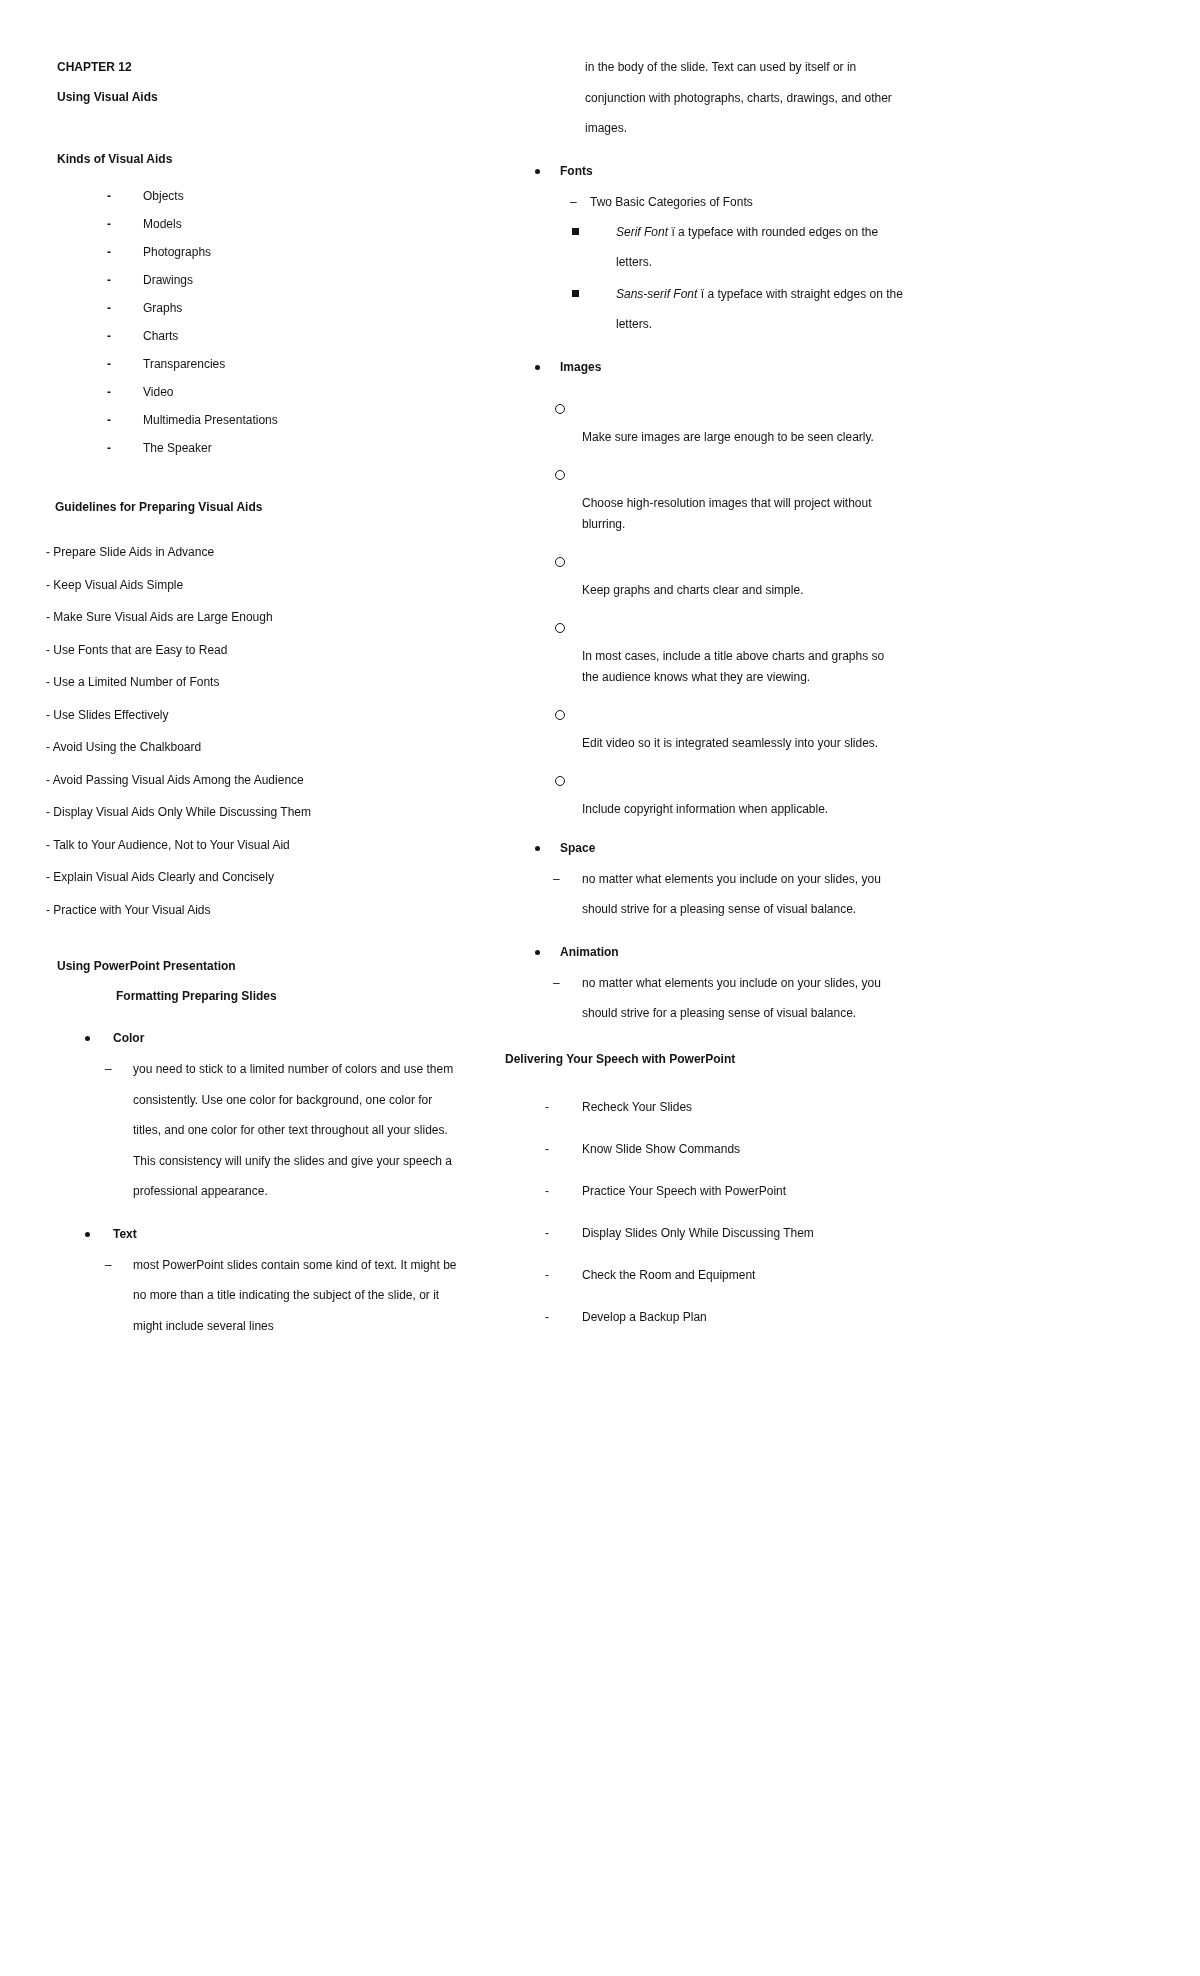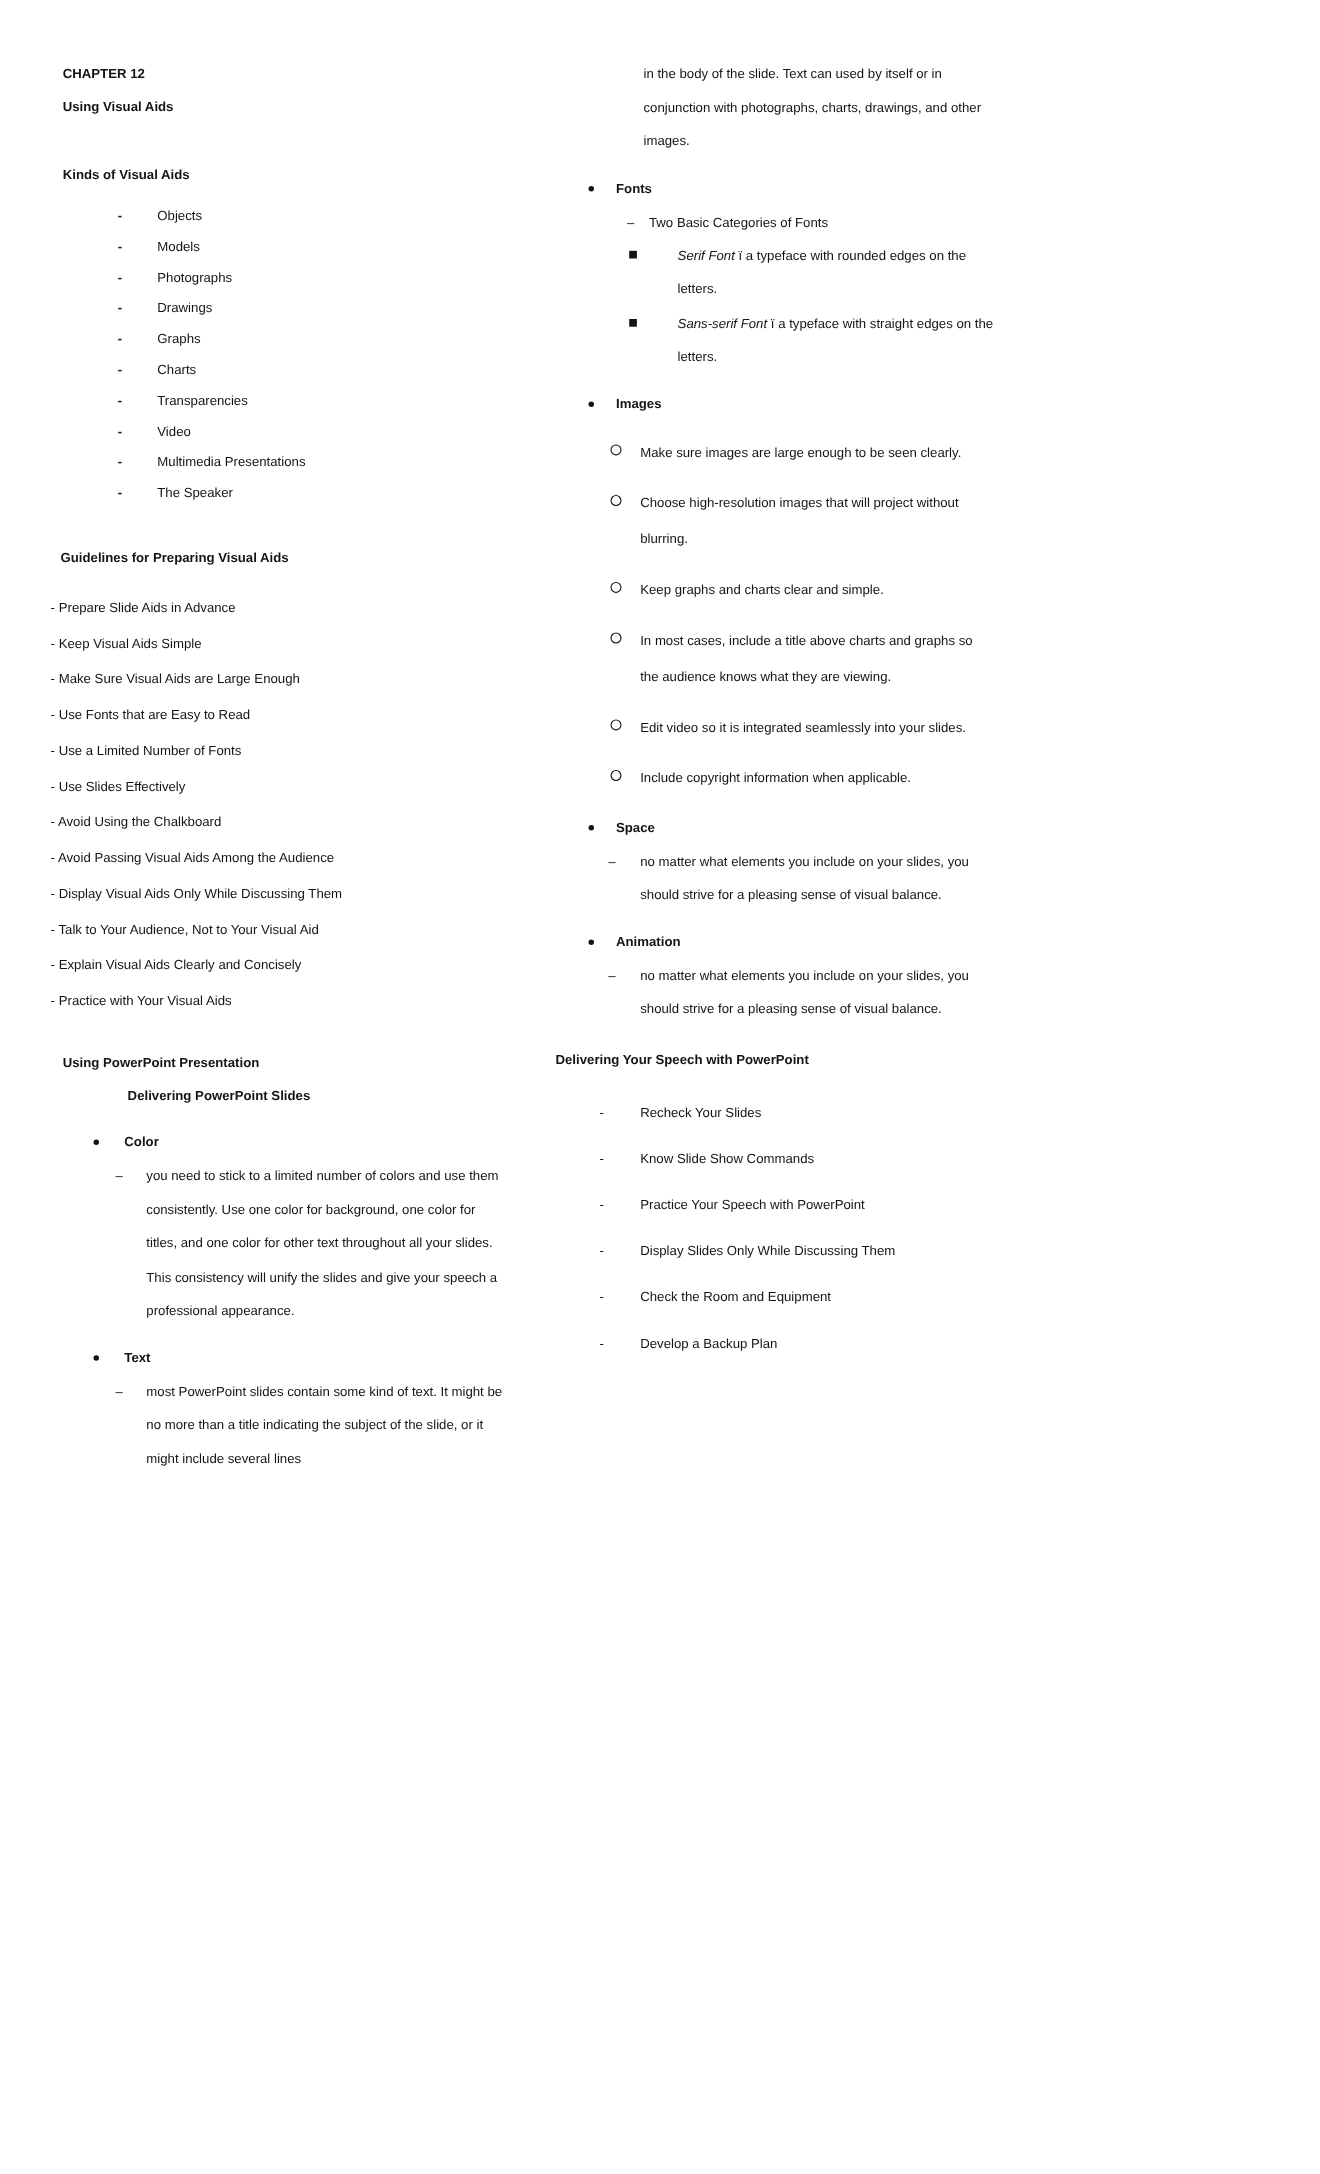--- a/index.html
+++ b/index.html
@@ -43,21 +43,21 @@
   .fsub-row{display:flex;padding-left:65px;margin-top:1px;line-height:30px;}
   .fsub-dash{flex:0 0 20px;}
   .fsub-text{width:318px;}
   .ft-row{display:flex;padding-left:67px;margin-top:0;}
   .ft-marker{flex:0 0 44px;display:flex;}
   .sq{width:7px;height:7px;background:#141414;margin-top:11px;}
   .ft-text{width:294px;line-height:30.5px;}
   .o-item{display:flex;padding-left:50px;margin-top:13px;}
   .o-marker{flex:0 0 27px;display:flex;}
   .circ{width:10px;height:10px;border:1.4px solid #141414;border-radius:50%;margin-top:9px;box-sizing:border-box;}
-  .o-text{width:318px;line-height:33px;}
+  .o-text{width:318px;line-height:21px;margin-top:32px;}
   .rp-row{display:flex;padding-left:48px;margin-top:1px;}
   .rp-dash{flex:0 0 29px;line-height:30.5px;}
   .rp-text{width:318px;line-height:30.5px;}
   .dv-heading{margin-top:15px;line-height:30px;font-weight:bold;}
   .dv-list{margin-top:18px;}
   .dv-item{display:flex;padding-left:40px;margin-bottom:12px;line-height:30px;}
   .dv-dash{flex:0 0 37px;}
   .dv-text{width:322px;}
 </style>
 </head>
@@ -128,21 +128,21 @@
       <div class="g-item"><span>-</span> <span>Use Slides Effectively</span></div>
       <div class="g-item"><span>-</span> <span>Avoid Using the Chalkboard</span></div>
       <div class="g-item"><span>-</span> <span>Avoid Passing Visual Aids Among the Audience</span></div>
       <div class="g-item"><span>-</span> <span>Display Visual Aids Only While Discussing Them</span></div>
       <div class="g-item"><span>-</span> <span>Talk to Your Audience, Not to Your Visual Aid</span></div>
       <div class="g-item"><span>-</span> <span>Explain Visual Aids Clearly and Concisely</span></div>
       <div class="g-item"><span>-</span> <span>Practice with Your Visual Aids</span></div>
     </div>
 
     <div class="pp-heading">Using PowerPoint Presentation</div>
-    <div class="pp-subheading">Delivering PowerPoint Slides</div>
+    <div class="pp-subheading">Formatting Preparing Slides</div>
 
     <div class="lb-row">
       <span class="lb-marker">
           <span class="dot"></span>
         </span>
       <span class="b">Color</span>
     </div>
     <div class="lp-row">
       <span class="lp-dash">–</span>
       <div class="lp-text">you need to stick to a limited number of colors and use them consistently. Use one color for background, one color for titles, and one color for other text throughout all your slides. This consistency will unify the slides and give your speech a professional appearance.</div>

